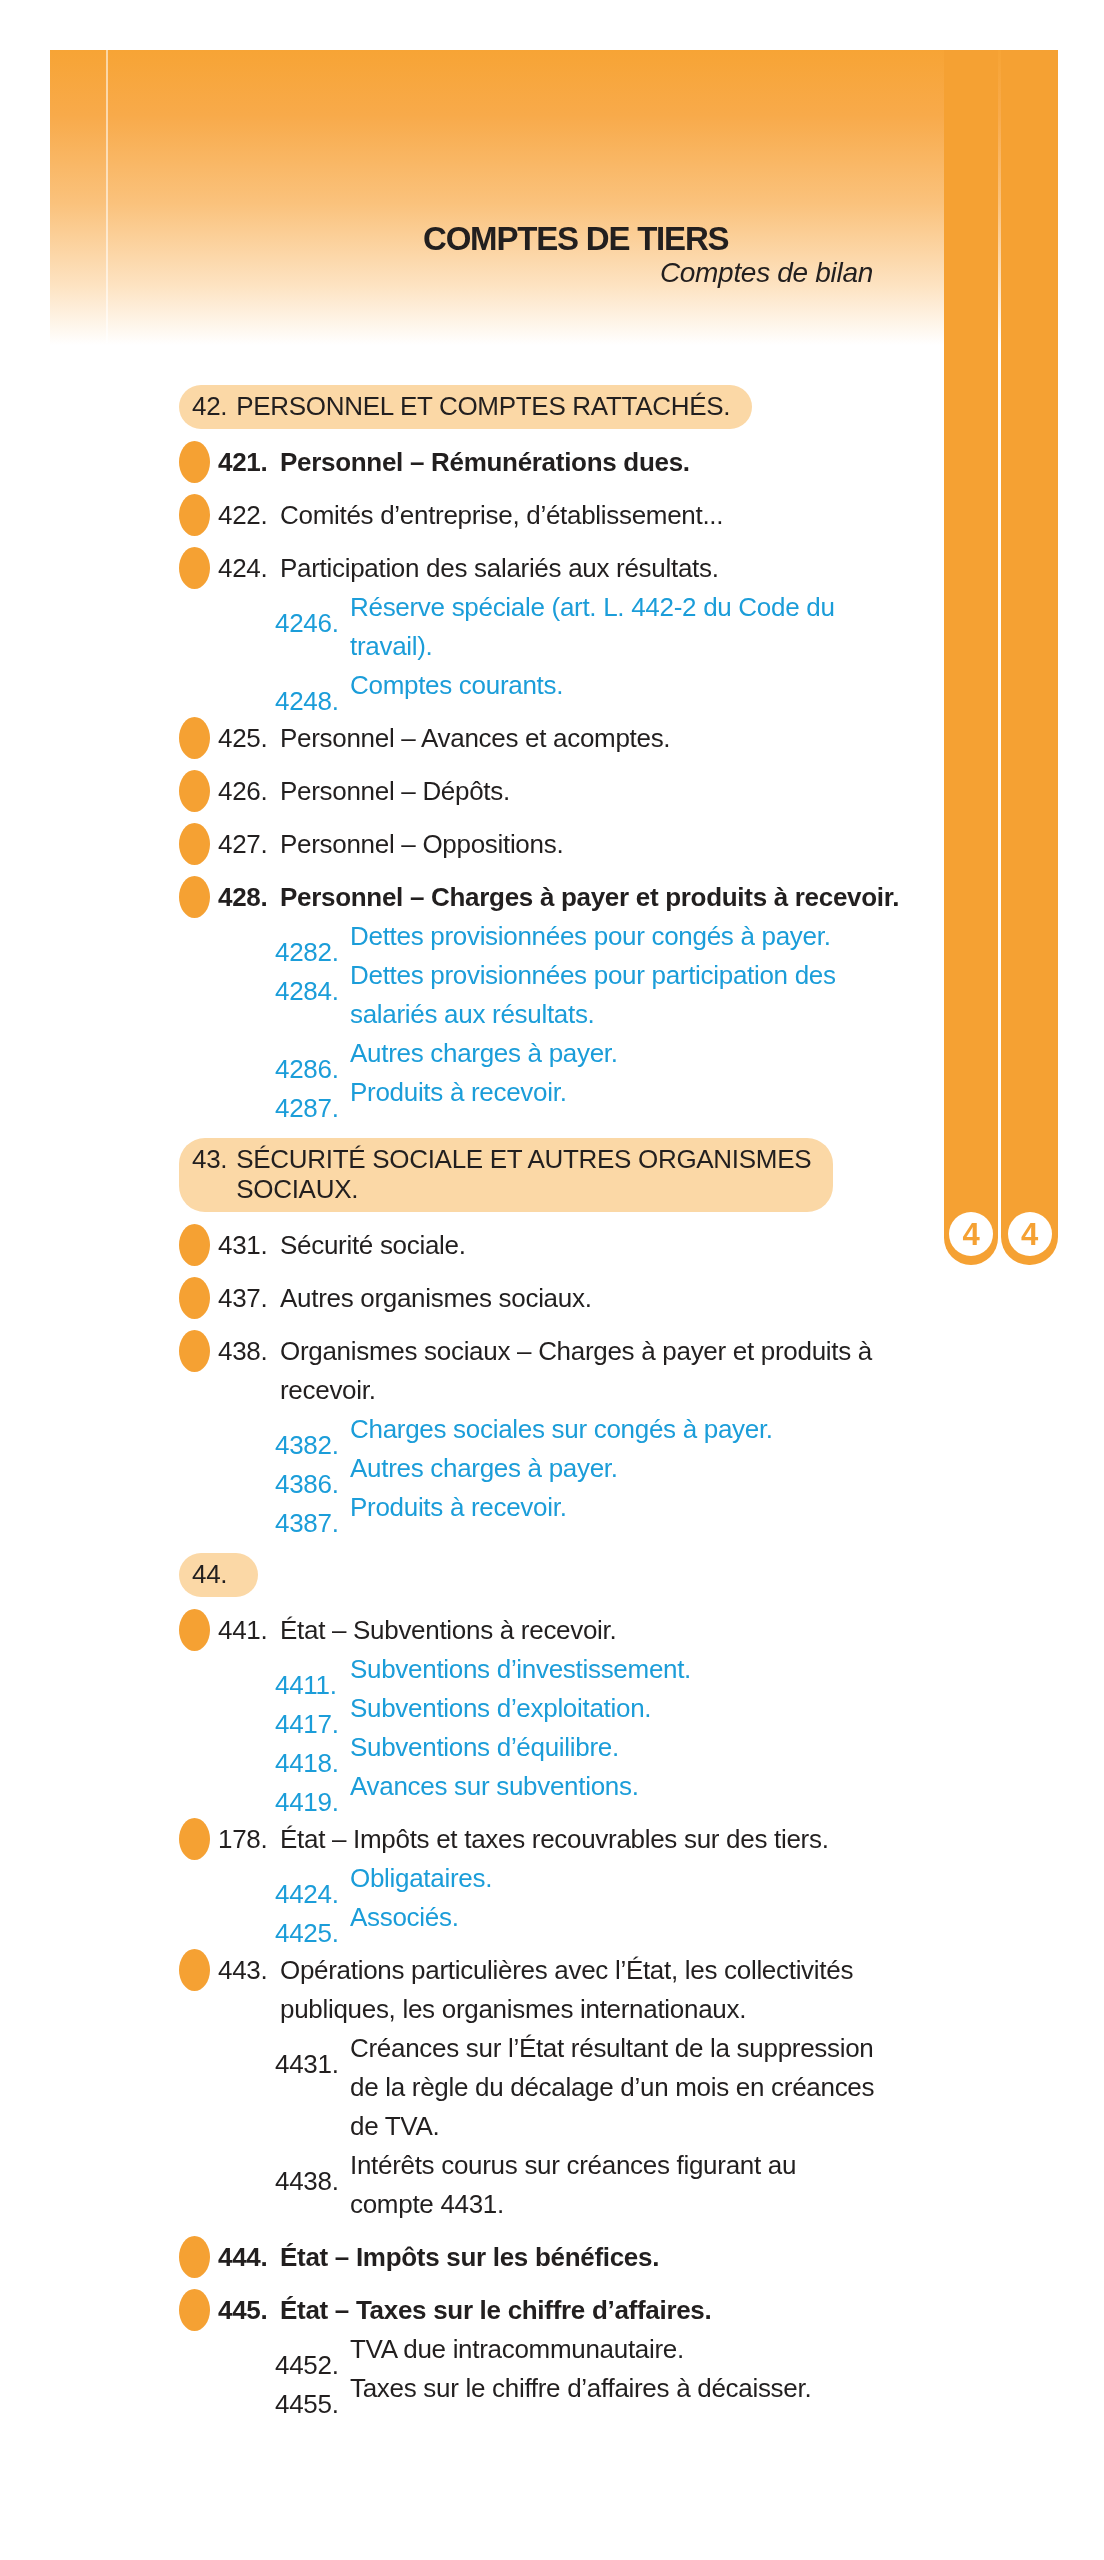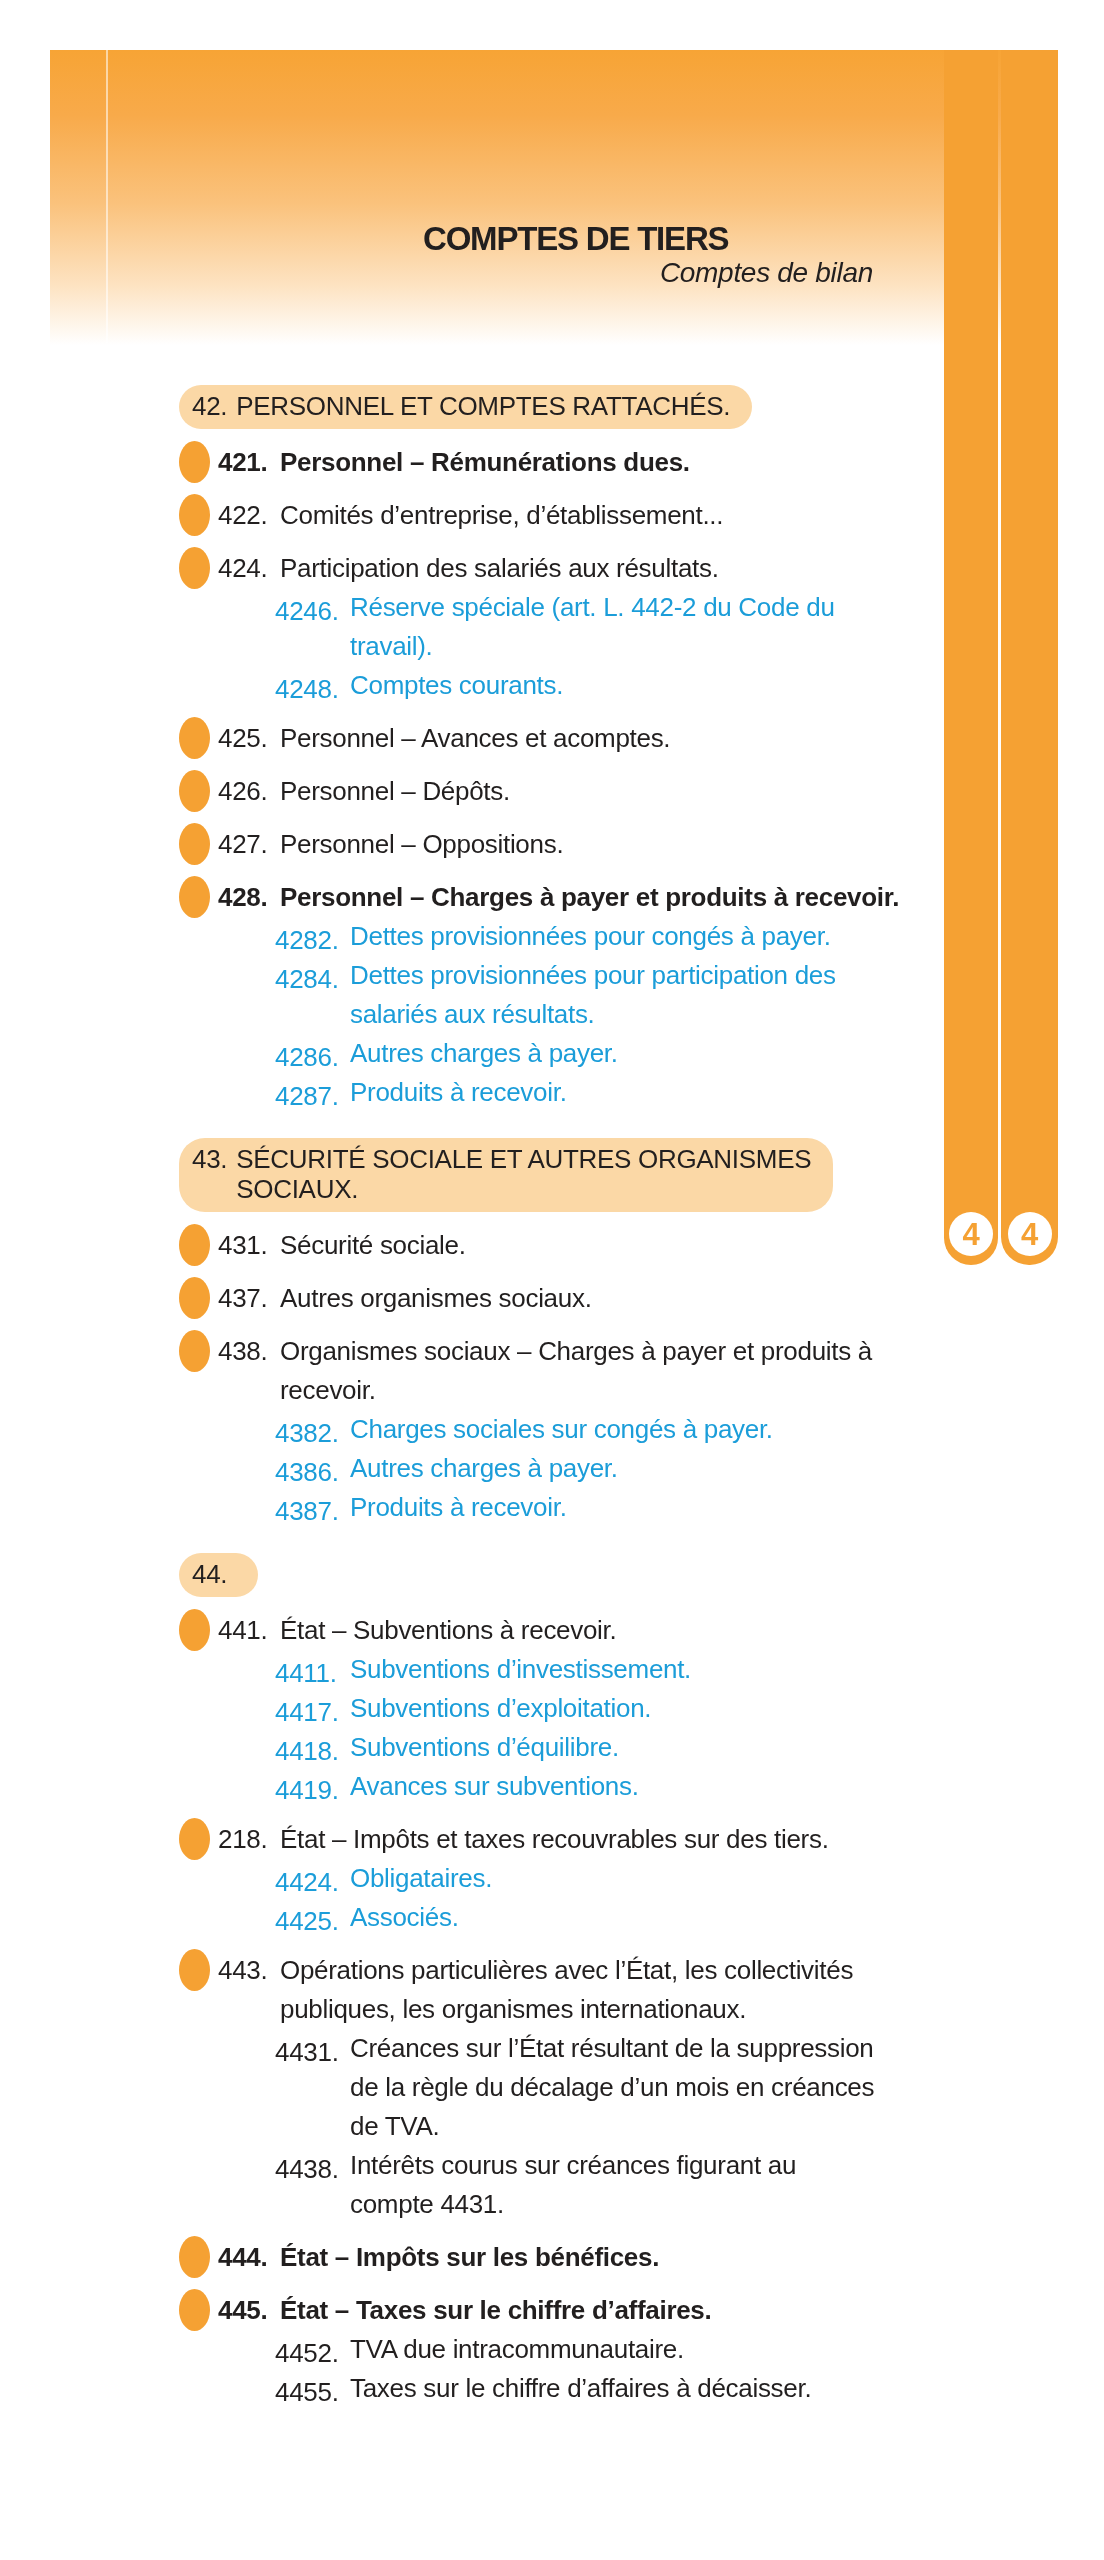--- a/index.html
+++ b/index.html
@@ -38,21 +38,21 @@
   .pill-text{white-space:pre-line;}
 
   .item{position:relative;margin-top:14px;padding-left:101px;}
   .item.bold > .item-num,.item.bold > .item-text{font-weight:bold;}
   .bullet{position:absolute;left:0;top:-2px;width:31px;height:42px;border-radius:50%;background:#f5a133;}
   .item-num{position:absolute;left:39px;top:0;}
   .item-text{white-space:pre-line;width:668px;}
 
   .subs{margin-left:-101px;}
   .sub{position:relative;padding-left:171px;}
-  .sub-num{position:absolute;left:96px;top:4px;}
+  .sub-num{position:absolute;left:96px;top:16px;}
   .sub-text{white-space:pre-line;width:565px;}
   .sub.blue .sub-num,.sub.blue .sub-text{color:#1b9dd9;}
 </style>
 </head>
 <body>
 
 <div class="page">
   <div class="header-gradient"></div>
   <div class="header-fold-line"></div>
 
@@ -201,21 +201,21 @@
               <div class="sub-text">Subventions d’équilibre.</div>
             </div>
             <div class="sub blue">
               <span class="sub-num">4419.</span>
               <div class="sub-text">Avances sur subventions.</div>
             </div>
           </div>
         </div>
         <div class="item">
           <span class="bullet"></span>
-          <span class="item-num">218.</span>
+          <span class="item-num">178.</span>
           <div class="item-text">État – Impôts et taxes recouvrables sur des tiers.</div>
           <div class="subs">
             <div class="sub blue">
               <span class="sub-num">4424.</span>
               <div class="sub-text">Obligataires.</div>
             </div>
             <div class="sub blue">
               <span class="sub-num">4425.</span>
               <div class="sub-text">Associés.</div>
             </div>

